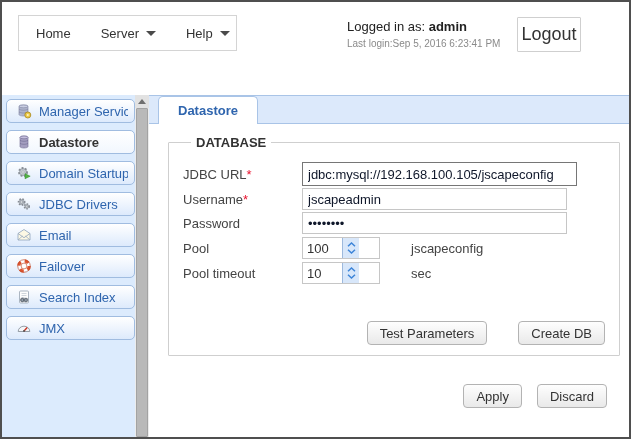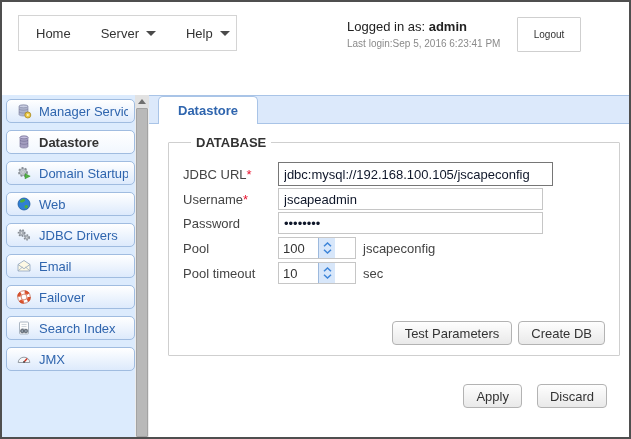--- a/index.html
+++ b/index.html
@@ -10,21 +10,21 @@
 
   
   .topbar { height: 93px; background:#fff; position:relative; flex:0 0 auto; }
   .menu-box { position:absolute; left:16px; top:13px; width:219px; height:36px; border:1px solid #d4d4d4; display:flex; align-items:center; padding:16px 17px; gap:30px; }
   .menu-item { display:flex; align-items:center; gap:7px; color:#333; cursor:default; white-space:nowrap; }
   .caret-down { width:0; height:0; border-left:5px solid transparent; border-right:5px solid transparent; border-top:5px solid #4a4a4a; display:inline-block; }
   .login-info { position:absolute; left:345px; top:16px; line-height:17px; }
   .login-line1 { color:#222; }
   .login-line1 b { font-weight:bold; }
   .login-line2 { color:#8a8a8a; font-size:10px; }
-  .logout-btn { position:absolute; right:48px; top:15px; width:64px; height:35px; background:#fff; border:1px solid #cfcfcf; color:#333; font-size:10px; display:flex; align-items:center; justify-content:center; border-radius:1px; }
+  .logout-btn { position:absolute; right:48px; top:15px; width:64px; height:35px; background:#fff; border:1px solid #cfcfcf; color:#333; font-size:18px; display:flex; align-items:center; justify-content:center; border-radius:1px; }
 
   
   .content { flex:1 1 auto; display:flex; background:#dcebfd; position:relative; min-height:0; }
 
   
   .sidebar { width:133px; flex:0 0 auto; padding:4px 0 0 4px; background:#dcebfd; }
   .side-item { width:129px; height:24px; margin-bottom:7px; border:1px solid #a0bce0; border-radius:5px; background:linear-gradient(#ffffff,#ddeafc); display:flex; align-items:center; gap:7px; padding:0 6px 0 9px; color:#2f65ae; cursor:pointer; }
   .side-item.selected { background:linear-gradient(#ffffff,#f2f7fe); color:#333; font-weight:bold; }
   .side-item .icn { width:16px; height:16px; flex:0 0 auto; display:inline-flex; }
   .side-item span.lbl { white-space:nowrap; overflow:hidden; font-size:13px; }
@@ -37,31 +37,31 @@
 
   
   .main { flex:1 1 auto; background:#fff; display:flex; flex-direction:column; min-width:0; }
   .tabstrip { height:29px; flex:0 0 auto; background:#dce9fb; border-top:1px solid #a9c4e7; border-bottom:1px solid #a9c4e7; position:relative; }
   .tab-active { position:absolute; left:9px; top:0; bottom:-1px; background:#fff; border:1px solid #a9c4e7; border-bottom:none; border-radius:5px 5px 0 0; padding:0 19px; display:flex; align-items:center; color:#2f65ae; font-weight:bold; }
 
   .panel-body { flex:1 1 auto; padding:11px 9px 0 19px; display:flex; flex-direction:column; }
   fieldset.db { border:1px solid #cfcfcf; border-radius:1px; padding:12px 14px 8px 14px; }
   fieldset.db legend { margin-left:8px; padding:0 5px; font-weight:bold; color:#333; font-size:13px; }
 
-  .frm-row { display:flex; align-items:center; margin-bottom:2px; }
+  .frm-row { display:flex; align-items:center; margin-bottom:2px;gap:24px; }
   .frm-label { width:95px; flex:0 0 auto; color:#444; }
   .req { color:#e8112d; }
   .txt-input { height:22px; width:265px; border:1px solid #c6c6c6; padding:0 5px; font:13px "Liberation Sans", sans-serif; color:#0f172a; background:#fff; }
   .txt-input.focused { height:24px; width:275px; border:1px solid #767676; }
   .spinner { display:flex; height:22px; border:1px solid #c6c6c6; width:78px; background:#fff; }
   .spinner input { width:39px; border:none; outline:none; padding:0 4px; font:13px "Liberation Sans", sans-serif; color:#333; }
   .spin-arrows { width:17px; background:#d8e7fa; border-left:1px solid #9db9dd; display:flex; flex-direction:column; align-items:center; justify-content:center; gap:2px; cursor:pointer; }
   .suffix { margin-left:7px; color:#444; }
 
-  .fieldset-btn-row { display:flex; justify-content:flex-end; gap:6px; margin-top:37px; margin-bottom:2px; }
+  .fieldset-btn-row { display:flex; justify-content:flex-end; gap:31px; margin-top:37px; margin-bottom:2px; }
   .btn { height:24px; padding:0 12px; border:1px solid #b3b3b3; border-radius:4px; background:linear-gradient(#fefefe,#e9e9e9); color:#333; font:13px "Liberation Sans", sans-serif; display:flex; align-items:center; }
   .actions-row { display:flex; justify-content:flex-end; gap:15px; margin-top:28px; padding-right:13px; }
 </style>
 </head>
 <body>
 
 <div class="window">
 
   <div class="topbar">
     <div class="menu-box">
@@ -121,30 +121,20 @@
           <svg width="16" height="16" viewBox="0 0 16 16">
               <circle cx="7" cy="7" r="4" fill="#b0b6be" stroke="#878d95" stroke-width="2" stroke-dasharray="1.8 1.6"></circle>
               <circle cx="7" cy="7" r="2.6" fill="#c6ccd4"></circle>
               <circle cx="7" cy="7" r="1.2" fill="#f0f3f6" stroke="#878d95" stroke-width="0.5"></circle>
               <path d="M9 8.6l5.2 2.6L9 13.8z" fill="#54b345" stroke="#2f8a24" stroke-width="0.5"></path>
             </svg>
         </span>
         <span class="lbl">Domain Startup</span>
       </div>
 
-      <div class="side-item">
-        <span class="icn">
-          <svg width="16" height="16" viewBox="0 0 16 16">
-              <circle cx="8" cy="8" r="6" fill="#2f7fd4"></circle>
-              <path fill="#4caf3e" d="M4 5.2c.8-1.9 3.6-2.7 4.8-1.8 1 .8-.4 2.3-1.9 2.9C5.4 6.8 3.6 6.2 4 5.2zM9.3 9.2c1.5-.6 3 .4 2.6 1.9-.4 1.4-2.6 1.9-3.1.5-.4-1-.4-2 .5-2.4z"></path>
-              <circle cx="8" cy="8" r="6" fill="none" stroke="#1d5a9e" stroke-width="0.8"></circle>
-            </svg>
-        </span>
-        <span class="lbl">Web</span>
-      </div>
 
       <div class="side-item">
         <span class="icn">
           <svg width="16" height="16" viewBox="0 0 16 16">
               <circle cx="5.6" cy="6" r="3" fill="#b2b8c0" stroke="#868c94" stroke-width="1.8" stroke-dasharray="1.5 1.4"></circle>
               <circle cx="5.6" cy="6" r="1.1" fill="#eef1f4" stroke="#868c94" stroke-width="0.5"></circle>
               <circle cx="10.8" cy="10.4" r="2.4" fill="#b2b8c0" stroke="#868c94" stroke-width="1.6" stroke-dasharray="1.3 1.2"></circle>
               <circle cx="10.8" cy="10.4" r="0.9" fill="#eef1f4" stroke="#868c94" stroke-width="0.5"></circle>
             </svg>
         </span>

